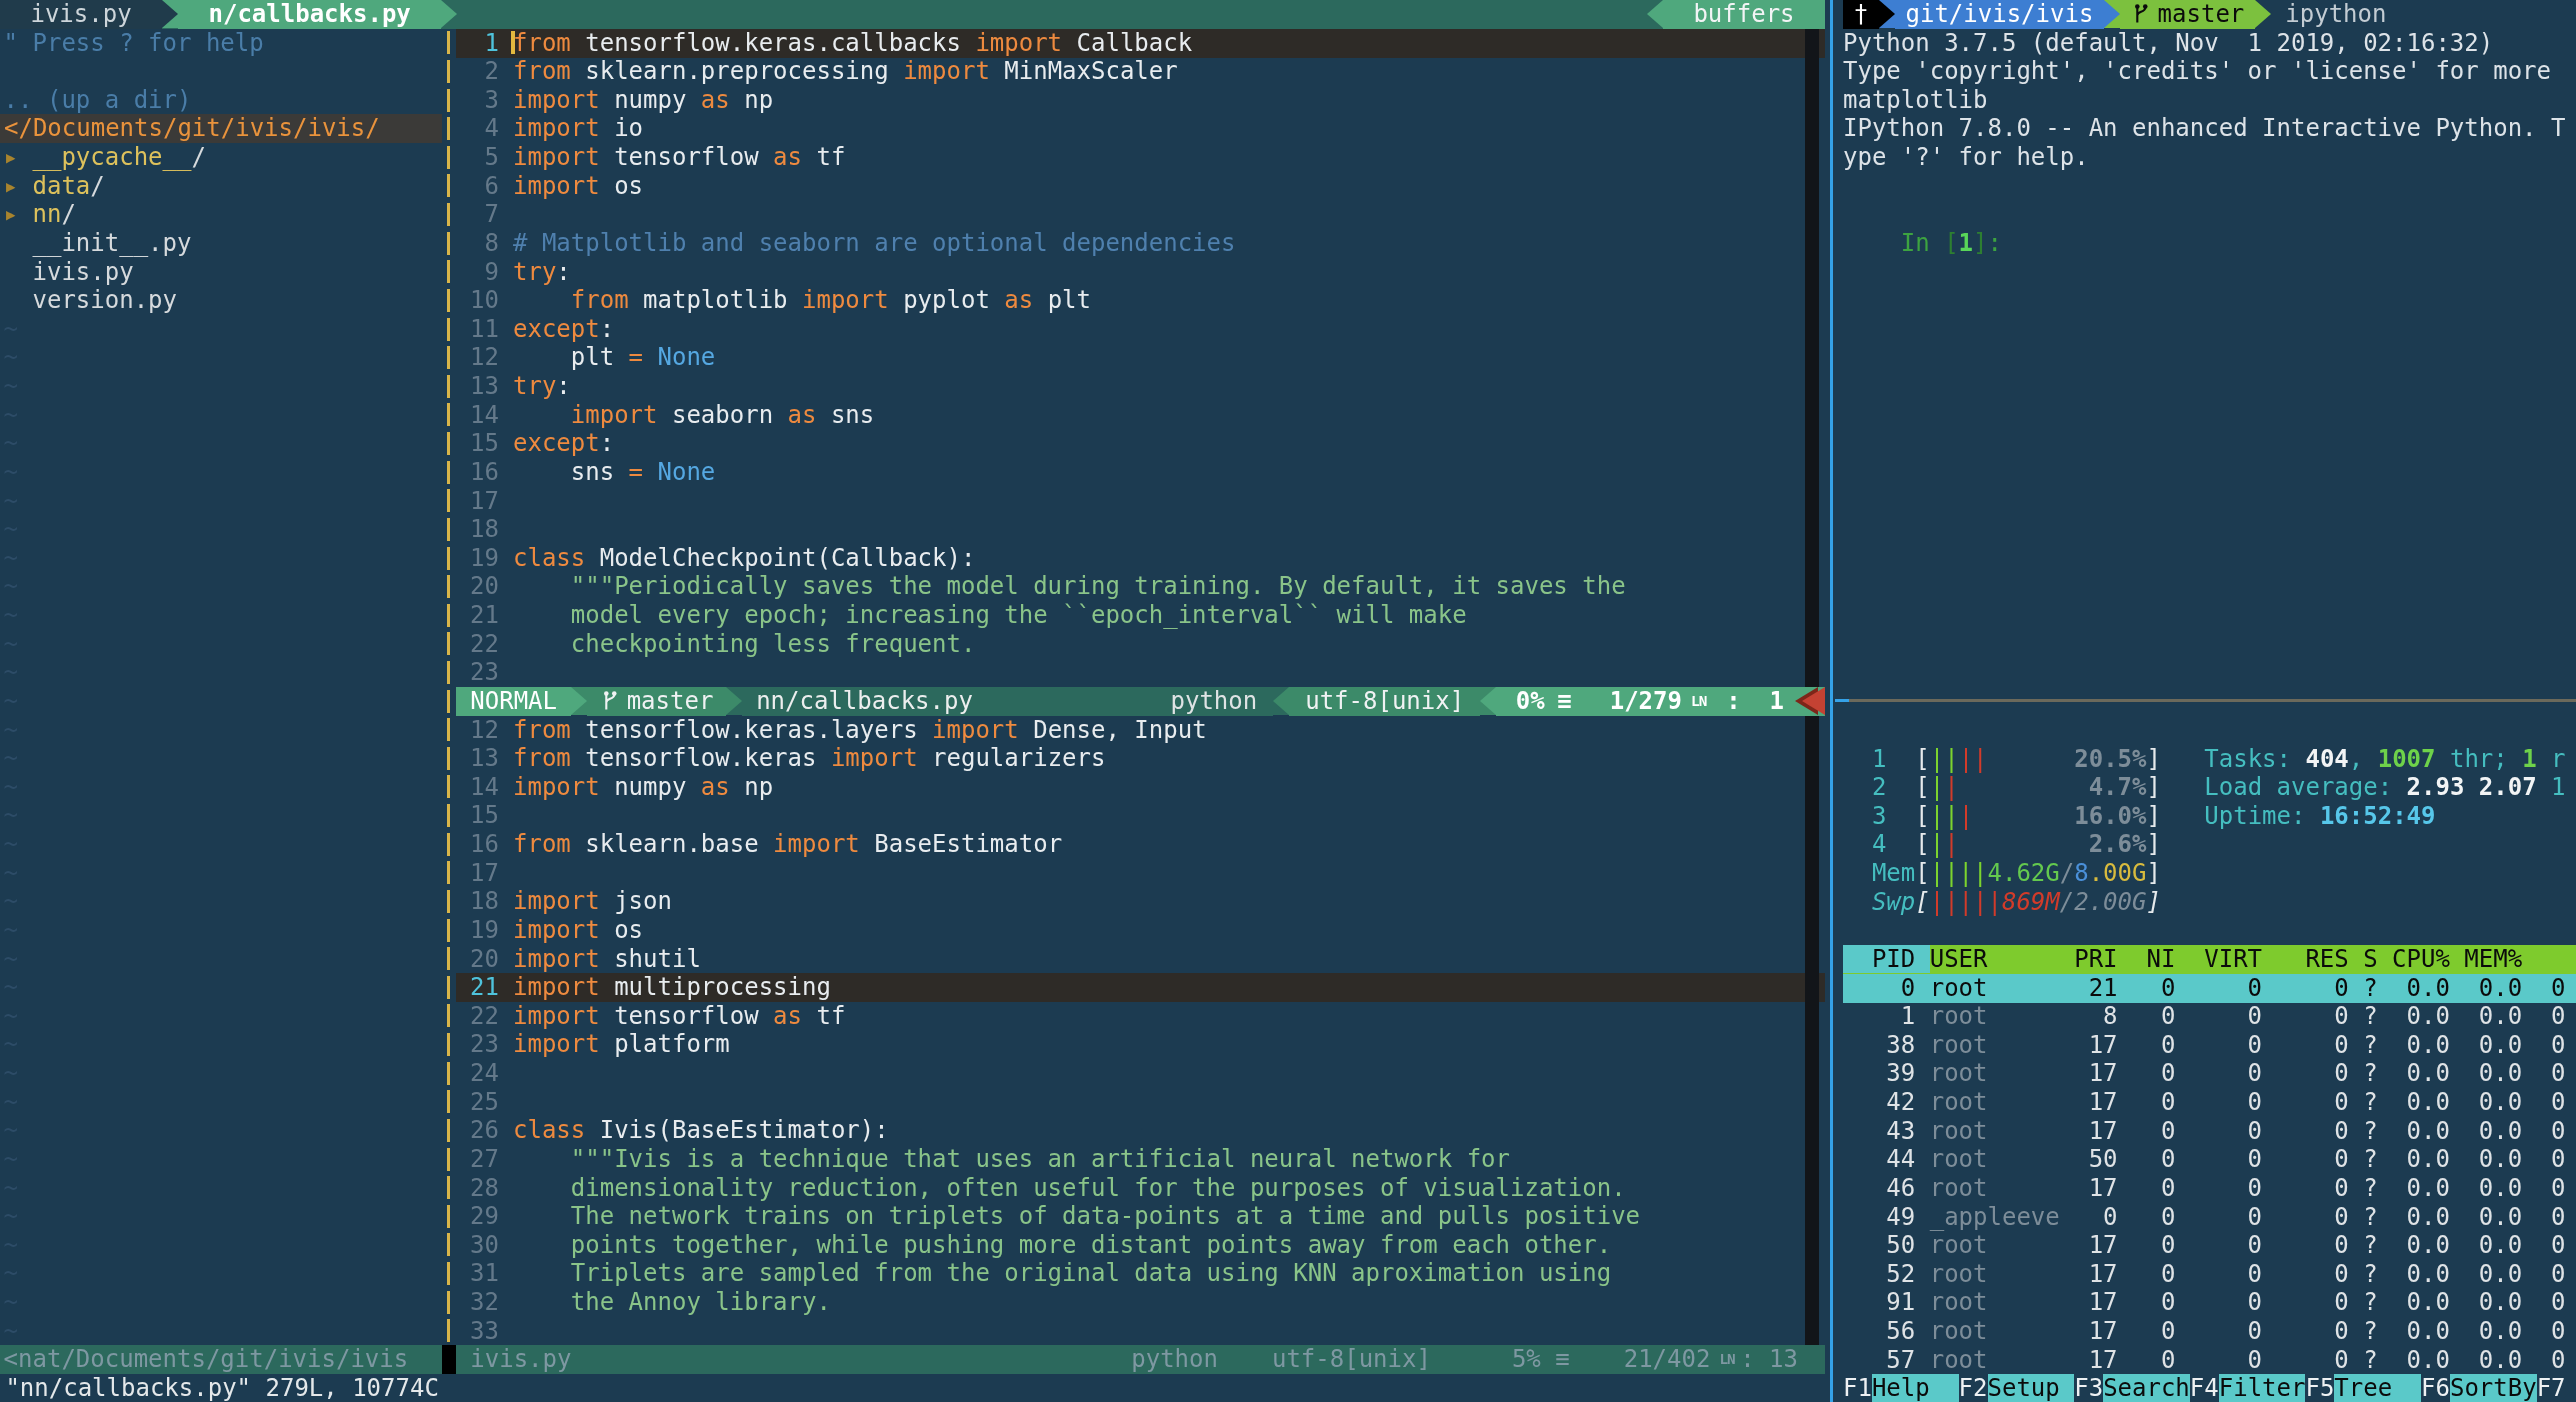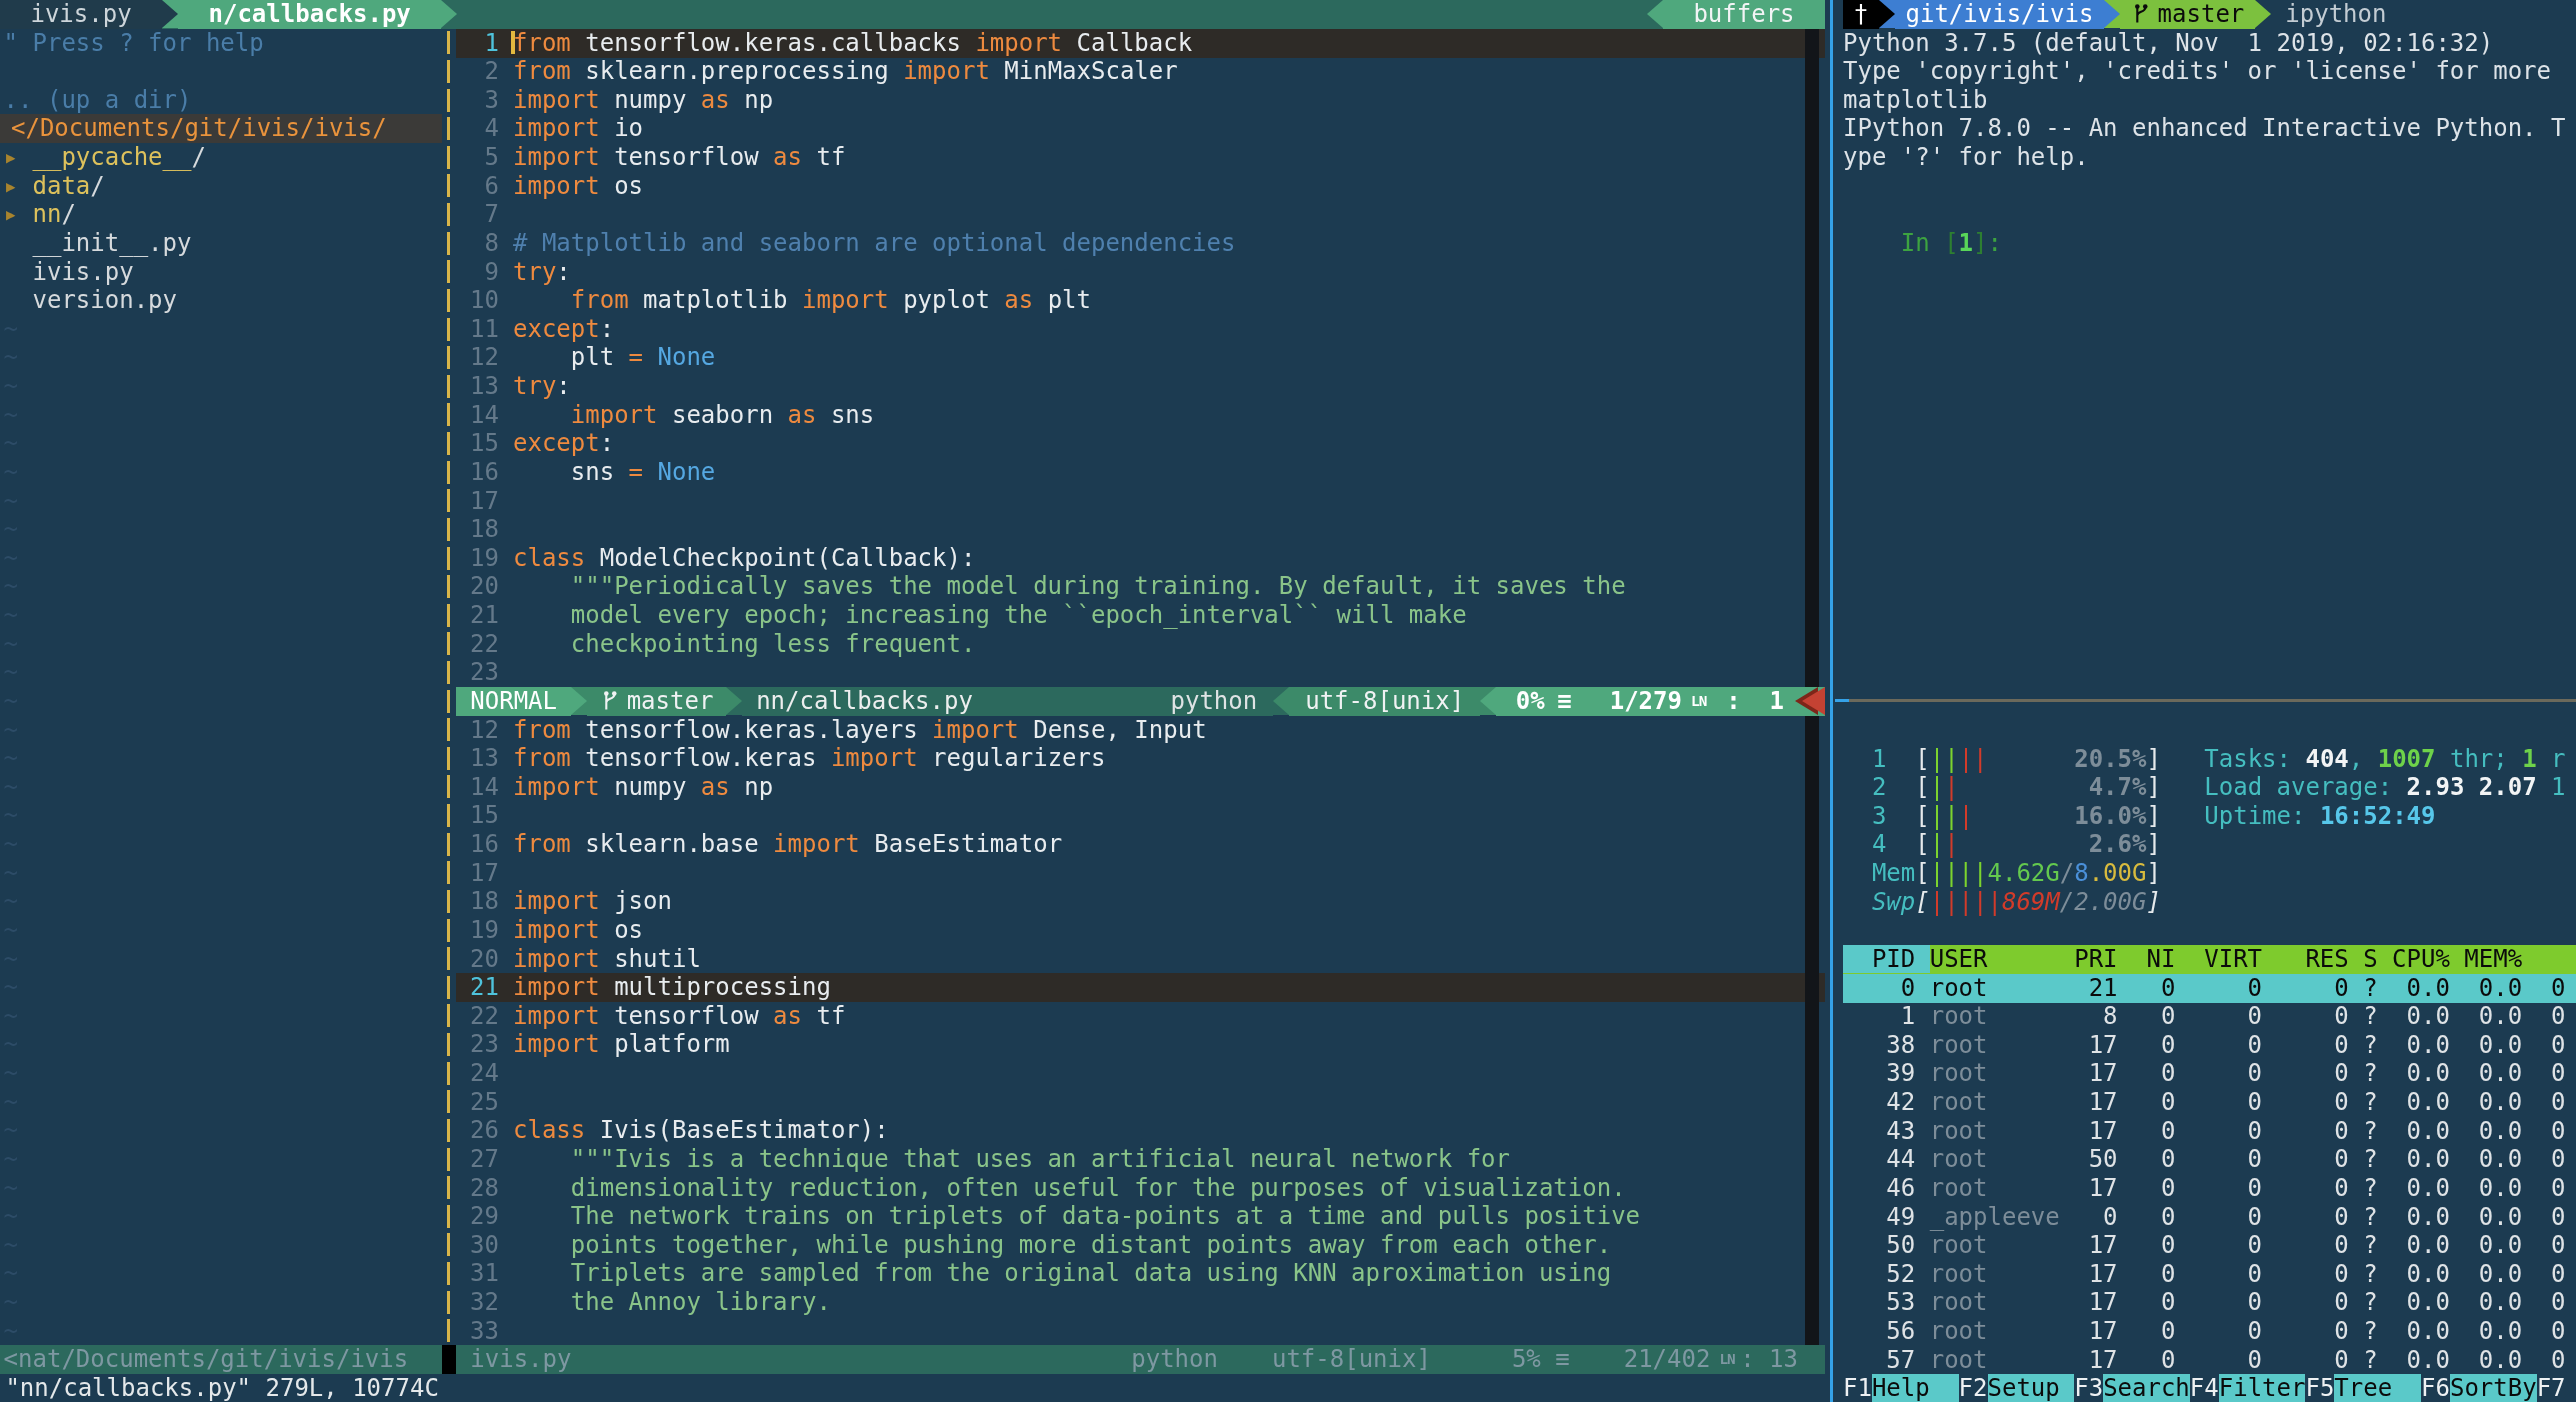--- a/index.html
+++ b/index.html
@@ -31,21 +31,21 @@
   .buffers{background:var(--green);color:#f2f4f5}
   .arr{width:0;height:0;border-top:14.3px solid transparent;border-bottom:14.3px solid transparent}
   .arr-r1{border-left:16px solid var(--tab1bg);background:var(--green)}
   .arr-r2{border-left:16px solid var(--green);background:var(--tabfill)}
   .arr-l1{border-right:16px solid var(--green);background:var(--tabfill)}
   #tab-spacer{flex:1;background:var(--tabfill)}
   #nerdtree{position:absolute;left:0;top:0;width:442px;height:1345px}
   .trow{position:absolute;left:0;width:442px;height:29px;white-space:pre}
   .t-help{color:var(--treehelp);padding-left:3.6px}
   .t-up{color:var(--treehelp);padding-left:3.6px}
-  .t-root{color:var(--treeroot);background:var(--treerootbg);padding-left:11px}
+  .t-root{color:var(--treeroot);background:var(--treerootbg);padding-left:4px}
   .t-dir{padding-left:3.6px}
   .t-dir .ar{color:var(--treearrow)} .t-dir .nm{color:var(--treedir)} .t-dir .sl{color:var(--treefile)}
   .t-file{color:var(--treefile);padding-left:3.6px}
   .t-tilde{color:var(--tilde);padding-left:3.6px}
   #sep-col .sepmark{position:absolute;width:2.7px;height:23px;left:447px;background:var(--sepyellow)}
   .colorcol{position:absolute;left:1805px;width:14.3px;background:var(--colorcol);z-index:2}
   #colorcol-top{top:29px;height:658px} #colorcol-bottom{top:716px;height:630px}
   .crow{position:absolute;left:0;width:1825px;height:29px;z-index:1}
   .cursorline{position:absolute;left:456px;right:0;top:0;height:29px;background:var(--cursorline)}
   .lnum{position:absolute;left:456px;width:43px;text-align:right;color:var(--lnum)}
@@ -510,19 +510,19 @@
       <div class="prow" style="top: 286px;"><span class="pw">    1</span><span class="pu"> root     </span><span class="pw">   8   0     0     0 ?  0.0  0.0  0</span></div>
       <div class="prow" style="top: 315px;"><span class="pw">   38</span><span class="pu"> root     </span><span class="pw">  17   0     0     0 ?  0.0  0.0  0</span></div>
       <div class="prow" style="top: 343px;"><span class="pw">   39</span><span class="pu"> root     </span><span class="pw">  17   0     0     0 ?  0.0  0.0  0</span></div>
       <div class="prow" style="top: 372px;"><span class="pw">   42</span><span class="pu"> root     </span><span class="pw">  17   0     0     0 ?  0.0  0.0  0</span></div>
       <div class="prow" style="top: 401px;"><span class="pw">   43</span><span class="pu"> root     </span><span class="pw">  17   0     0     0 ?  0.0  0.0  0</span></div>
       <div class="prow" style="top: 429px;"><span class="pw">   44</span><span class="pu"> root     </span><span class="pw">  50   0     0     0 ?  0.0  0.0  0</span></div>
       <div class="prow" style="top: 458px;"><span class="pw">   46</span><span class="pu"> root     </span><span class="pw">  17   0     0     0 ?  0.0  0.0  0</span></div>
       <div class="prow" style="top: 487px;"><span class="pw">   49</span><span class="pu"> _appleeve</span><span class="pw">   0   0     0     0 ?  0.0  0.0  0</span></div>
       <div class="prow" style="top: 515px;"><span class="pw">   50</span><span class="pu"> root     </span><span class="pw">  17   0     0     0 ?  0.0  0.0  0</span></div>
       <div class="prow" style="top: 544px;"><span class="pw">   52</span><span class="pu"> root     </span><span class="pw">  17   0     0     0 ?  0.0  0.0  0</span></div>
-      <div class="prow" style="top: 572px;"><span class="pw">   53</span><span class="pu"> root     </span><span class="pw">  17   0     0     0 ?  0.0  0.0  0</span></div>
+      <div class="prow" style="top: 572px;"><span class="pw">   91</span><span class="pu"> root     </span><span class="pw">  17   0     0     0 ?  0.0  0.0  0</span></div>
       <div class="prow" style="top: 601px;"><span class="pw">   56</span><span class="pu"> root     </span><span class="pw">  17   0     0     0 ?  0.0  0.0  0</span></div>
       <div class="prow" style="top: 630px;"><span class="pw">   57</span><span class="pu"> root     </span><span class="pw">  17   0     0     0 ?  0.0  0.0  0</span></div>
     </div>
   <div id="htop-fkeys"><span class="fk-key">F1</span><span class="fk-label">Help  </span><span class="fk-key">F2</span><span class="fk-label">Setup </span><span class="fk-key">F3</span><span class="fk-label">Search</span><span class="fk-key">F4</span><span class="fk-label">Filter</span><span class="fk-key">F5</span><span class="fk-label">Tree  </span><span class="fk-key">F6</span><span class="fk-label">SortBy</span><span class="fk-key">F7</span></div>
 </div>
 
 
 </body></html>

